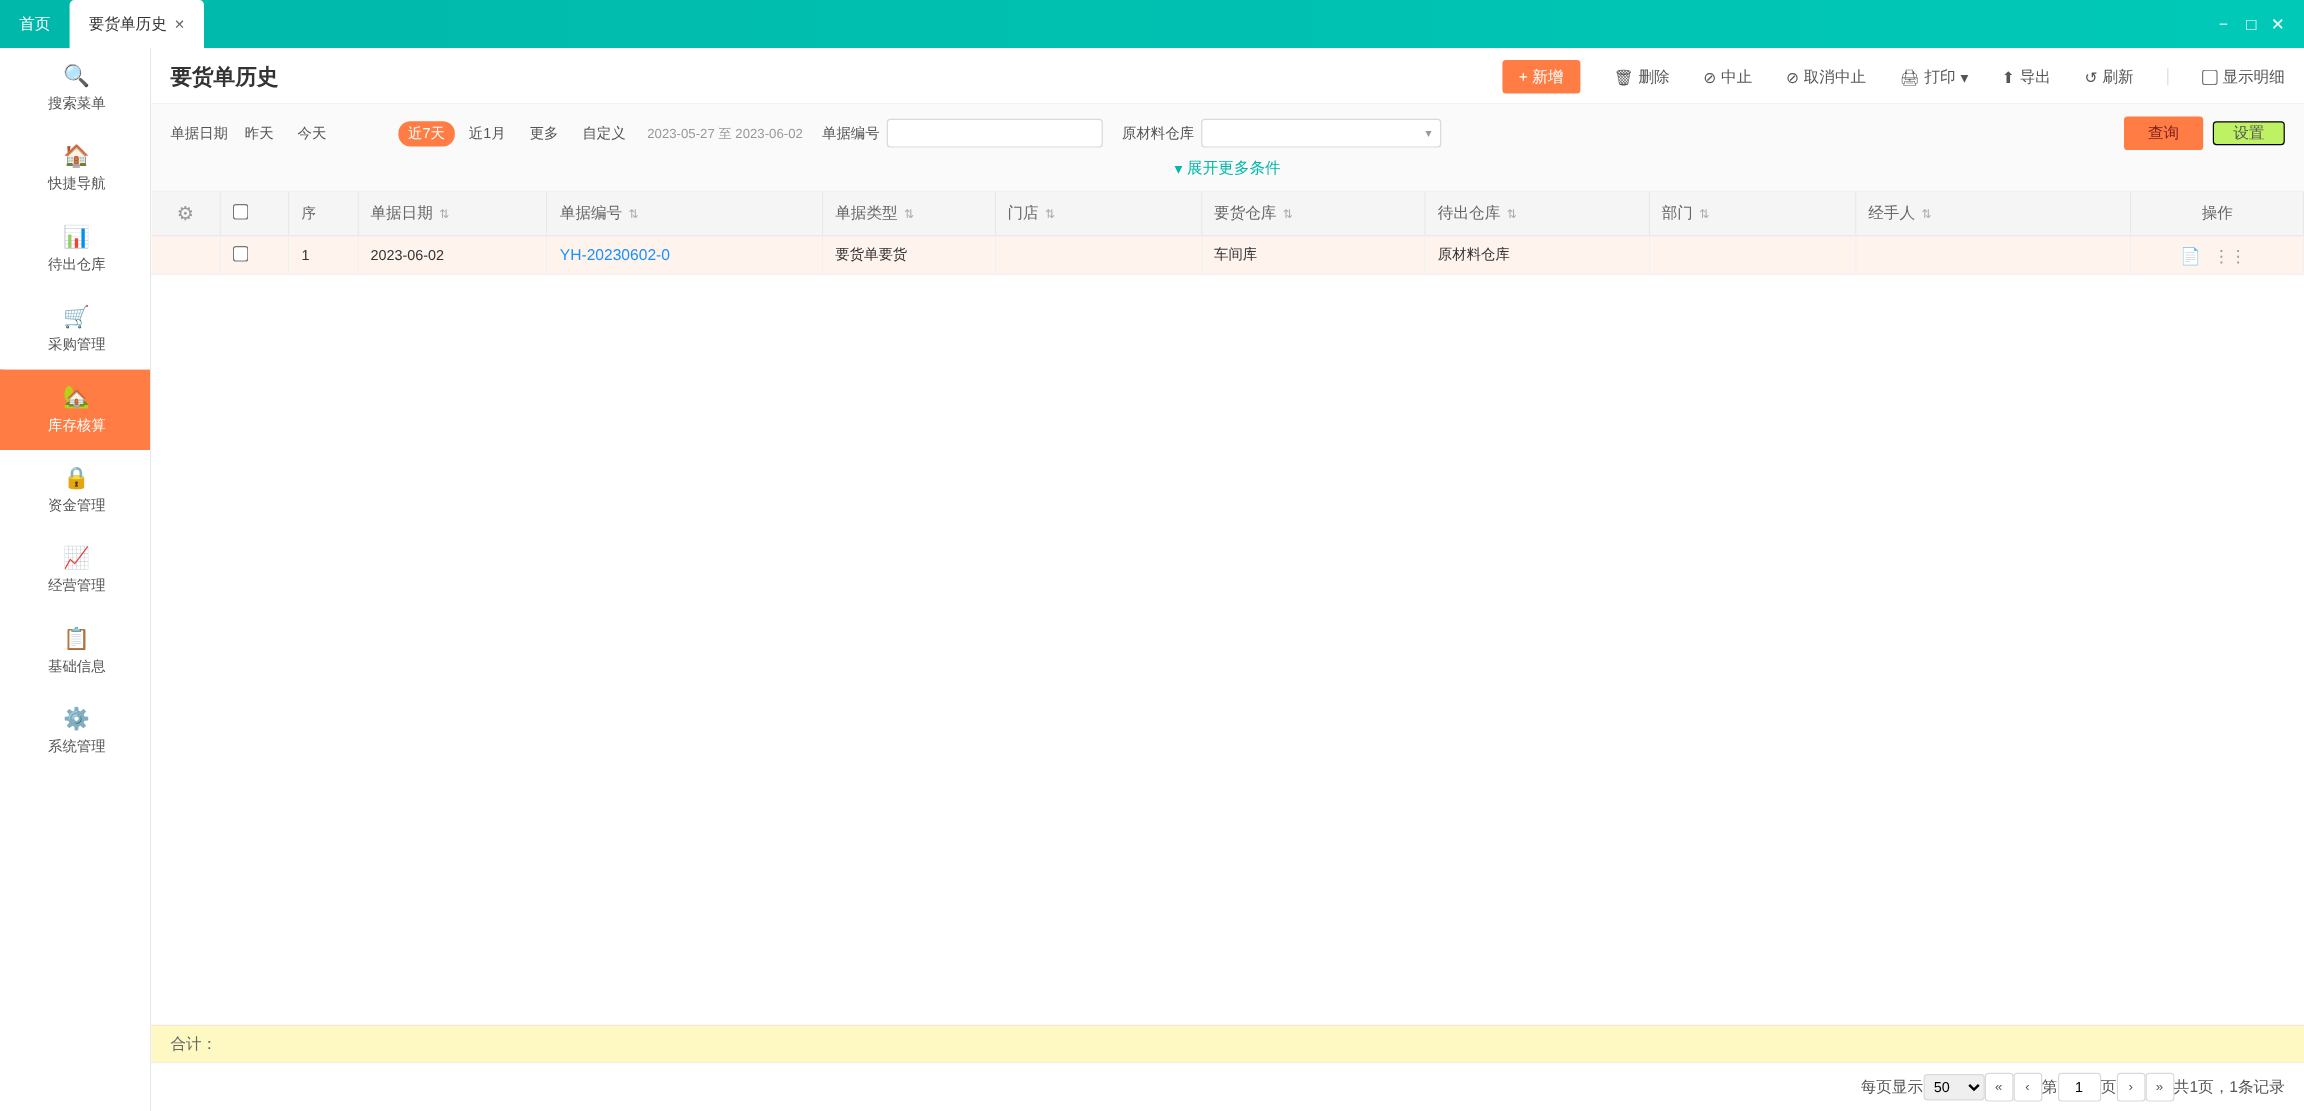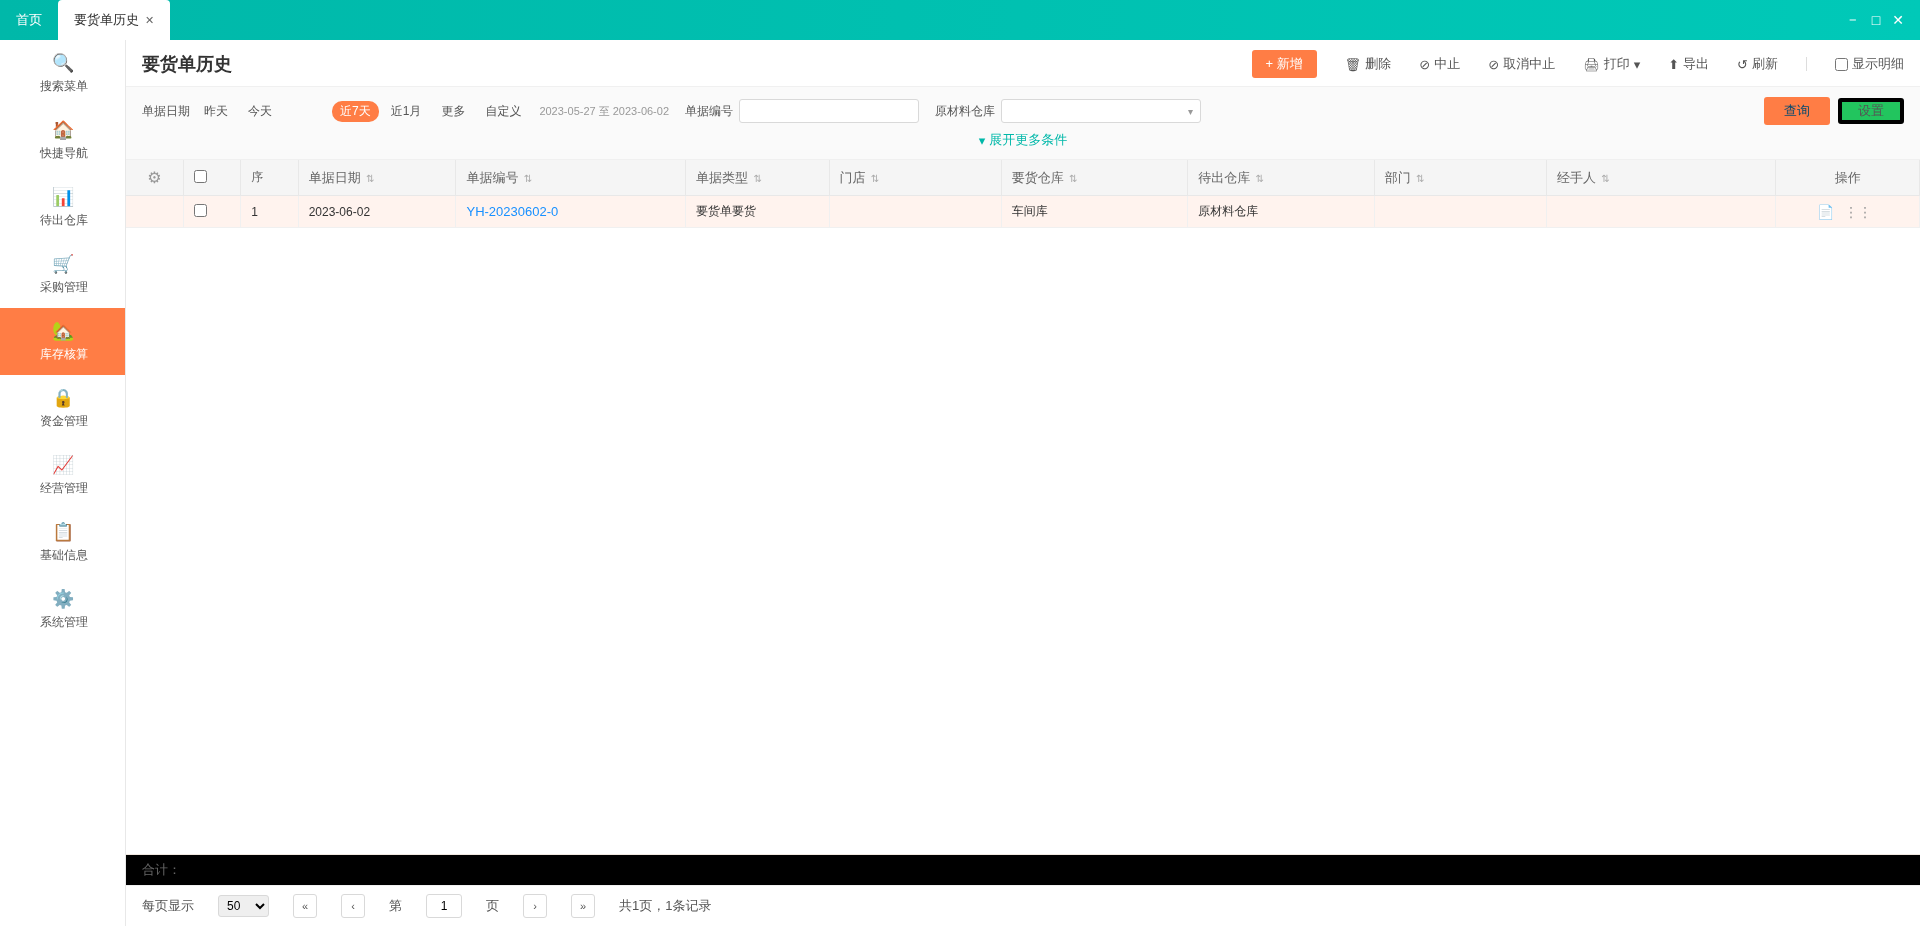--- a/index.html
+++ b/index.html
@@ -310,36 +310,36 @@
     .col-type { width: 100px; }
     .col-store { width: 120px; }
     .col-req-wh { width: 130px; }
     .col-wait-wh { width: 130px; }
     .col-dept { width: 120px; }
     .col-handler { width: 160px; }
     .col-op { width: 100px; text-align: center; }
 
     
     .table-footer {
-      background: #000000;
+      background: #fef9c3;
       border-top: 1px solid #f0e8e0;
       padding: 6px 16px;
       font-size: 12px;
       color: #666;
       display: flex;
       align-items: center;
     }
     .page-footer {
       display: flex;
       align-items: center;
-      justify-content: flex-start;
+      justify-content: flex-end;
       padding: 8px 16px;
       border-top: 1px solid #f0f0f0;
       background: white;
-      gap: 24px;
+      gap: 0;
       font-size: 12px;
       color: #555;
     }
     .page-size-select {
       border: 1px solid #d9d9d9;
       border-radius: 3px;
       padding: 2px 4px;
       font-size: 12px;
       outline: none;
     }
@@ -500,22 +500,22 @@
         <div class="filter-group">
           <span class="filter-label">原材料仓库</span>
           <div class="filter-select-wrap">
             <select class="filter-select">
               <option value=""></option>
             </select>
           </div>
         </div>
 
         <div style="margin-left:auto; display:flex; gap:8px; align-items:center;">
-          <button style="background:#ff7d45;color:#0c4a6e;border:none;padding:5px 20px;border-radius:3px;cursor:pointer;font-size:13px;font-family:Liberation Serif, serif;">查询</button>
-          <button style="background:#22c55e;color:#555;border:4px solid #000000;padding:0 16px;border-radius:3px;cursor:pointer;font-size:13px;">设置</button>
+          <button style="background:#ff7d45;color:#7f1d1d;border:none;padding:5px 20px;border-radius:3px;cursor:pointer;font-size:13px;font-family:Liberation Serif, serif;">查询</button>
+          <button style="background:#bef264;color:#555;border:1px solid #000000;padding:0 16px;border-radius:3px;cursor:pointer;font-size:13px;">设置</button>
         </div>
       </div>
 
       <div class="expand-more-btn">
         <span>▾</span>
         <span>展开更多条件</span>
       </div>
     </div>
 
     <div class="table-area">

